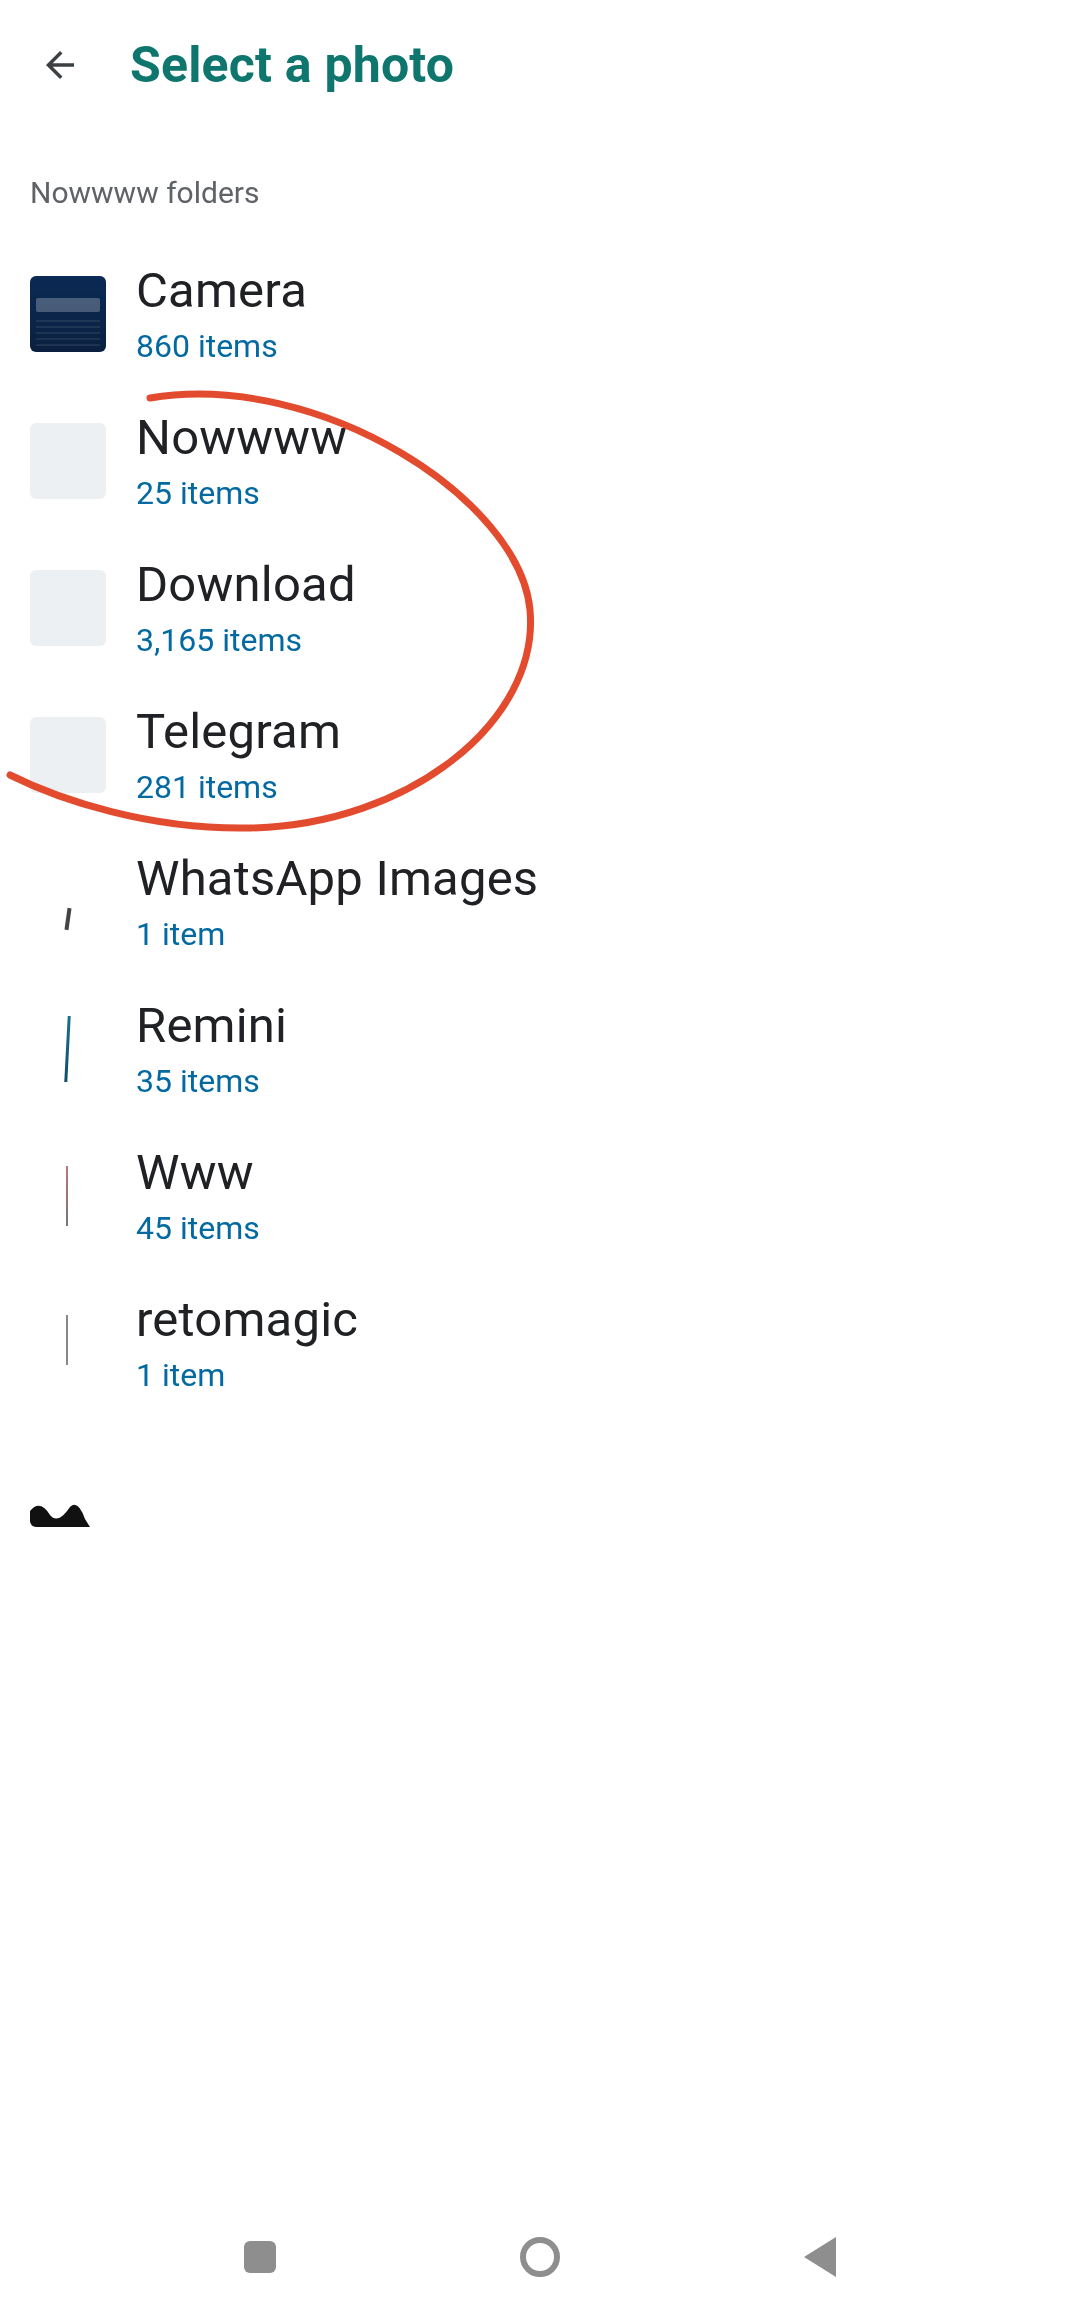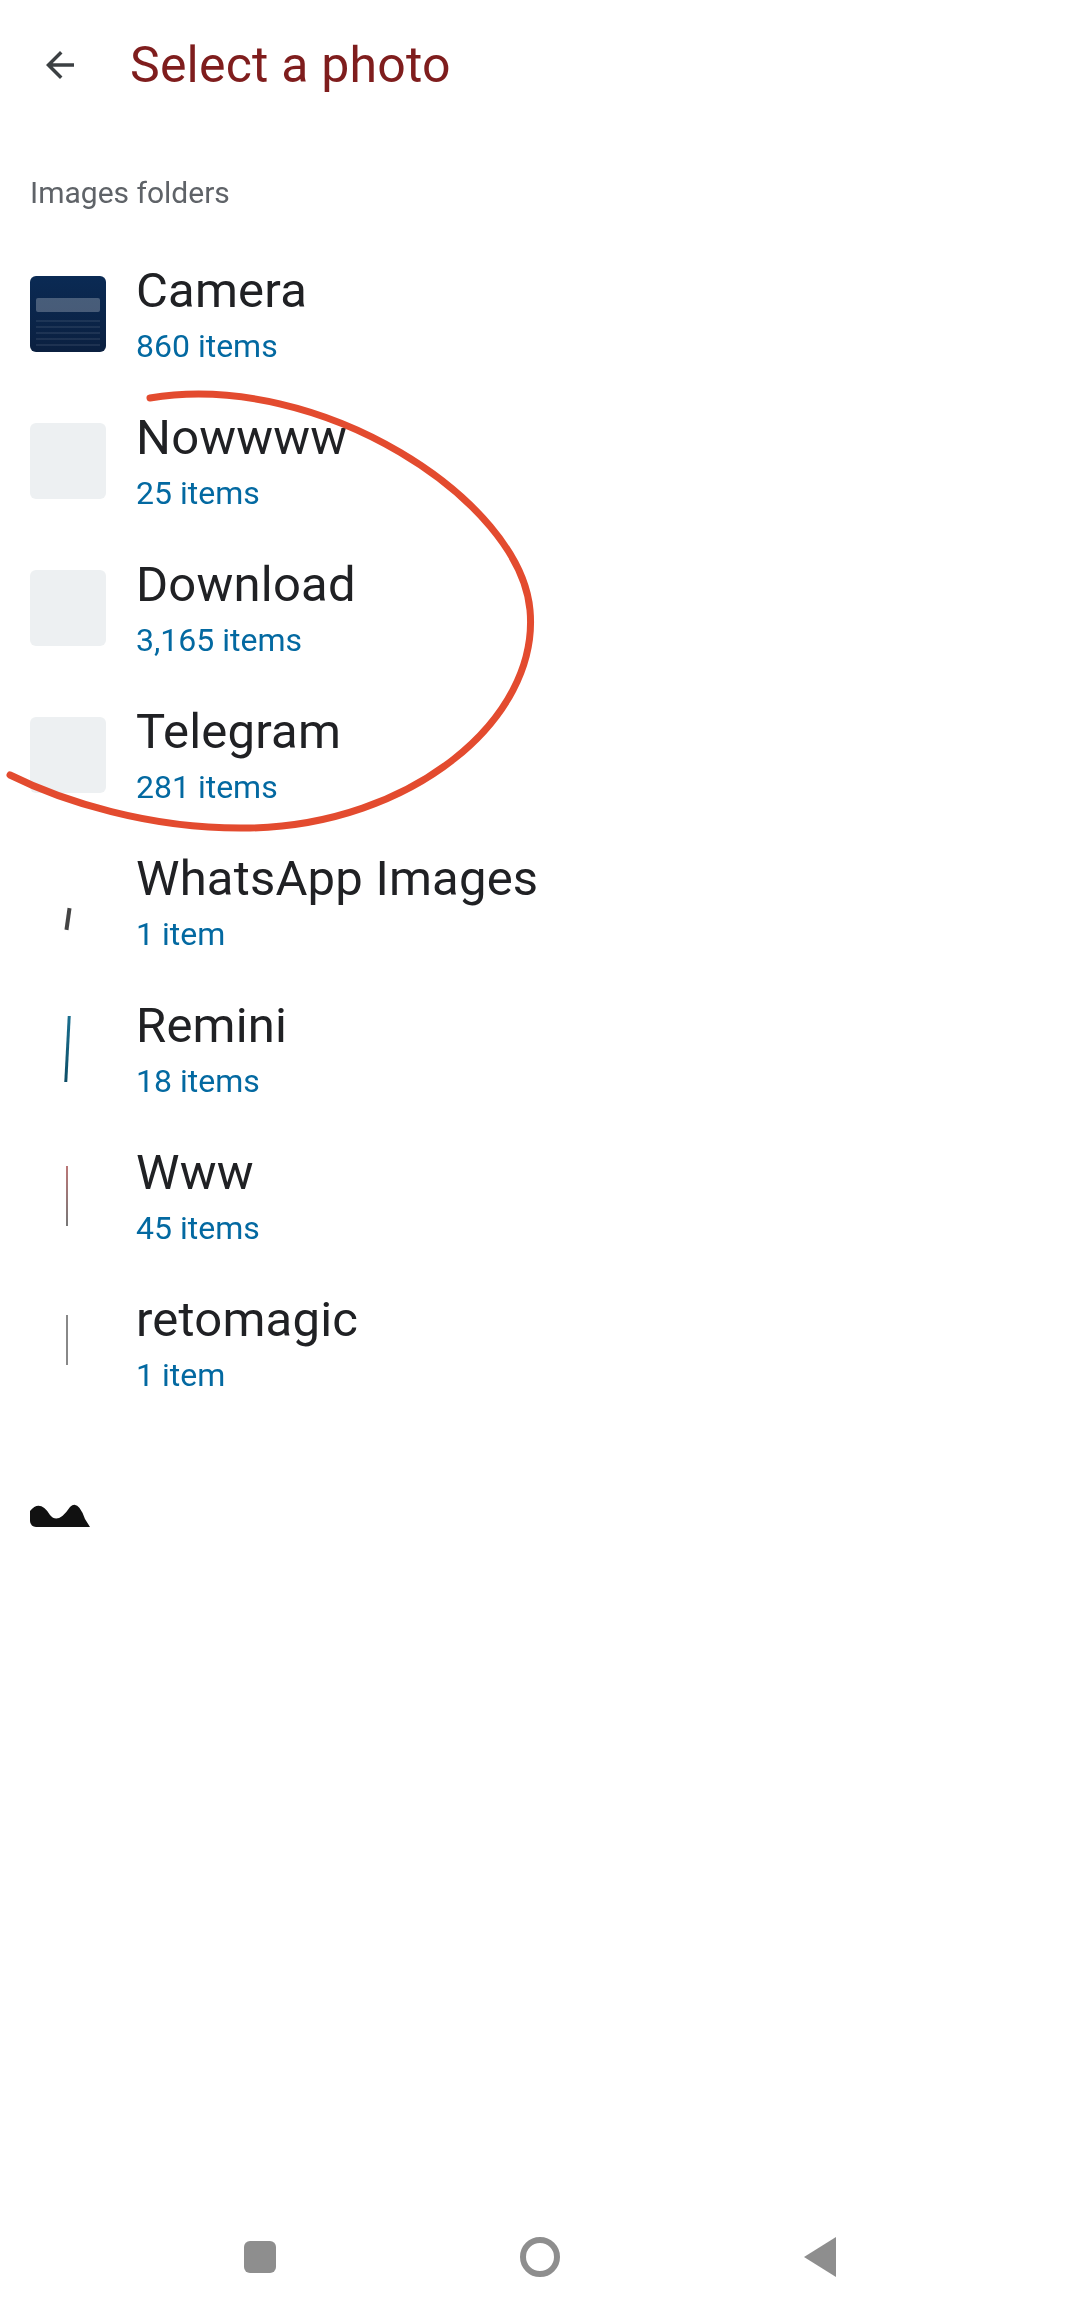--- a/index.html
+++ b/index.html
@@ -22,22 +22,22 @@
     width: 60px;
     height: 60px;
     display: flex;
     align-items: center;
     justify-content: center;
     margin-right: 40px;
   }
   .back-btn svg { width: 42px; height: 42px; }
   .title {
     font-size: 50px;
-    font-weight: 400;
-    color: #7f1d1d;
+    font-weight: 700;
+    color: #0f766e;
     letter-spacing: 0.2px;
   }
   .section-header {
     font-size: 30px;
     color: #5f6368;
     padding: 55px 30px 30px 30px;
     font-weight: 400;
   }
   .list {
     padding: 0 30px;
@@ -189,21 +189,21 @@
 
 <div class="header">
   <div class="back-btn">
     <svg viewBox="0 0 24 24">
       <path fill="#3c4043" d="M20 11H7.83l5.59-5.59L12 4l-8 8 8 8 1.41-1.41L7.83 13H20z"></path>
     </svg>
   </div>
   <div class="title">Select a photo</div>
 </div>
 
-<div class="section-header">Images folders</div>
+<div class="section-header">Nowwww folders</div>
 
 <div class="list">
 
   <div class="folder-item">
     <div class="thumb camera-thumb"></div>
     <div class="folder-text">
       <div class="folder-name">Camera</div>
       <div class="folder-count">860 items</div>
     </div>
   </div>
@@ -237,21 +237,21 @@
     <div class="folder-text">
       <div class="folder-name">WhatsApp Images</div>
       <div class="folder-count">1 item</div>
     </div>
   </div>
 
   <div class="folder-item">
     <div class="thumb remini-thumb"></div>
     <div class="folder-text">
       <div class="folder-name">Remini</div>
-      <div class="folder-count">18 items</div>
+      <div class="folder-count">35 items</div>
     </div>
   </div>
 
   <div class="folder-item">
     <div class="thumb www-thumb"></div>
     <div class="folder-text">
       <div class="folder-name">Www</div>
       <div class="folder-count">45 items</div>
     </div>
   </div>

